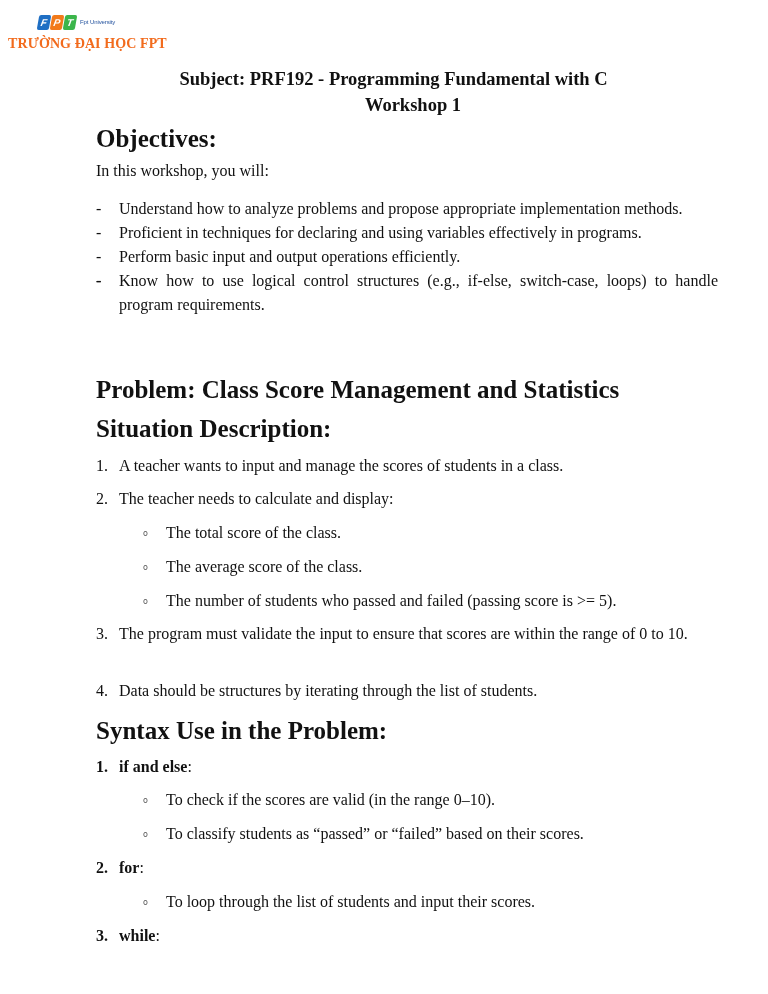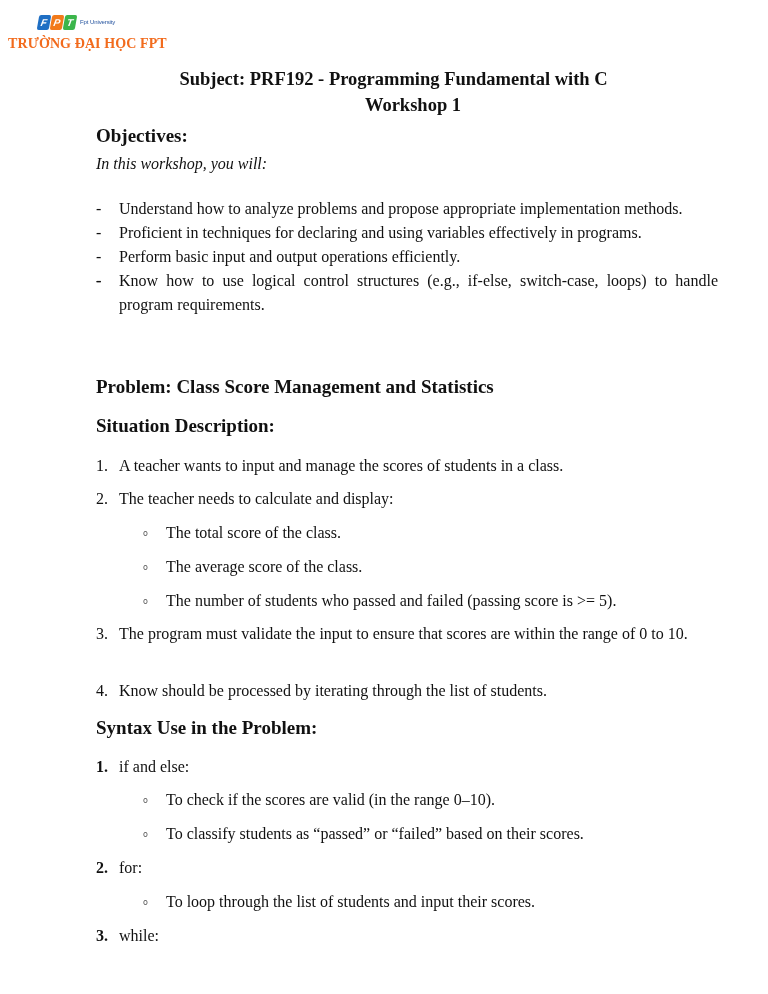--- a/index.html
+++ b/index.html
@@ -79,21 +79,21 @@
       line-height: 26px;
     }
     .title-block .line { display: block; }
     .title-block .line1 { padding-left: 35px; }
     .title-block .line2 { padding-left: 74px; }
 
     .h2 {
       position: absolute;
       left: 96px;
       font-weight: bold;
-      font-size: 19px;
+      font-size: 25px;
       white-space: nowrap;
     }
     .para {
       position: absolute;
       left: 96px;
       font-size: 16px;
       white-space: nowrap;
     }
 
     
@@ -155,42 +155,42 @@
       line-height: 24px;
       padding-left: 23px;
       white-space: nowrap;
     }
     .syntax-item .marker {
       position: absolute;
       left: 0;
       top: 0;
       font-weight: bold;
     }
-    .syntax-item b { font-weight: normal; }
+    .syntax-item b { font-weight: bold; }
   </style>
 </head>
 <body>
 
 <div class="logo">
   <div class="logo-top">
     <span class="fpt-tile blue">F</span>
     <span class="fpt-tile orange">P</span>
     <span class="fpt-tile green">T</span>
     <span class="fpt-uni">Fpt University</span>
   </div>
   <div class="logo-school">TRƯỜNG ĐẠI HỌC FPT</div>
 </div>
 
 <div class="title-block">
   <span class="line line1">Subject: PRF192 - Programming Fundamental with C</span>
   <span class="line line2">Workshop 1</span>
 </div>
 
 <div class="h2" style="top:125px;">Objectives:</div>
-<div class="para" style="top:155px;font-style:italic;">In this workshop, you will:</div>
+<div class="para" style="top:162px;">In this workshop, you will:</div>
 
 <ul class="dash-list">
   <li>
     <span class="marker">-</span>
     <span>Understand how to analyze problems and propose appropriate implementation methods.</span>
   </li>
   <li>
     <span class="marker">-</span>
     <span>Proficient in techniques for declaring and using variables effectively in programs.</span>
   </li>
@@ -234,21 +234,21 @@
   <span>The number of students who passed and failed (passing score is &gt;= 5).</span>
 </div>
 
 <div class="num-item" style="top:622px; text-align:justify;">
   <span class="marker">3.</span>
   <span>The program must validate the input to ensure that scores are within the range of 0 to 10.</span>
 </div>
 
 <div class="num-item" style="top:679px;">
   <span class="marker">4.</span>
-  <span>Know should be processed by iterating through the list of students.</span>
+  <span>Data should be structures by iterating through the list of students.</span>
 </div>
 
 <div class="h2" style="top:717px;">Syntax Use in the Problem:</div>
 
 <div class="syntax-item" style="top:755px;">
   <span class="marker">1.</span>
   <b>if and else</b><span>:</span>
 </div>
 <div class="bullet-item" style="top:788px;">
   <span class="marker">o</span>

